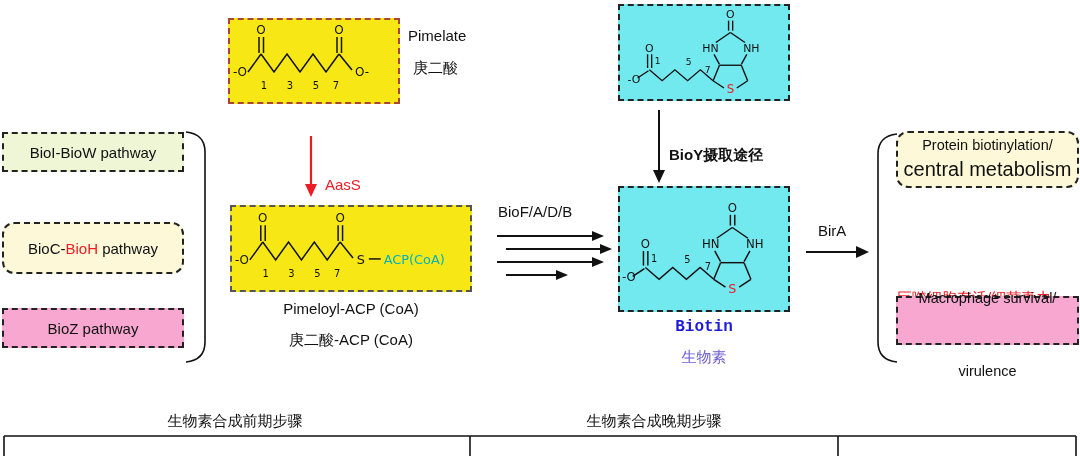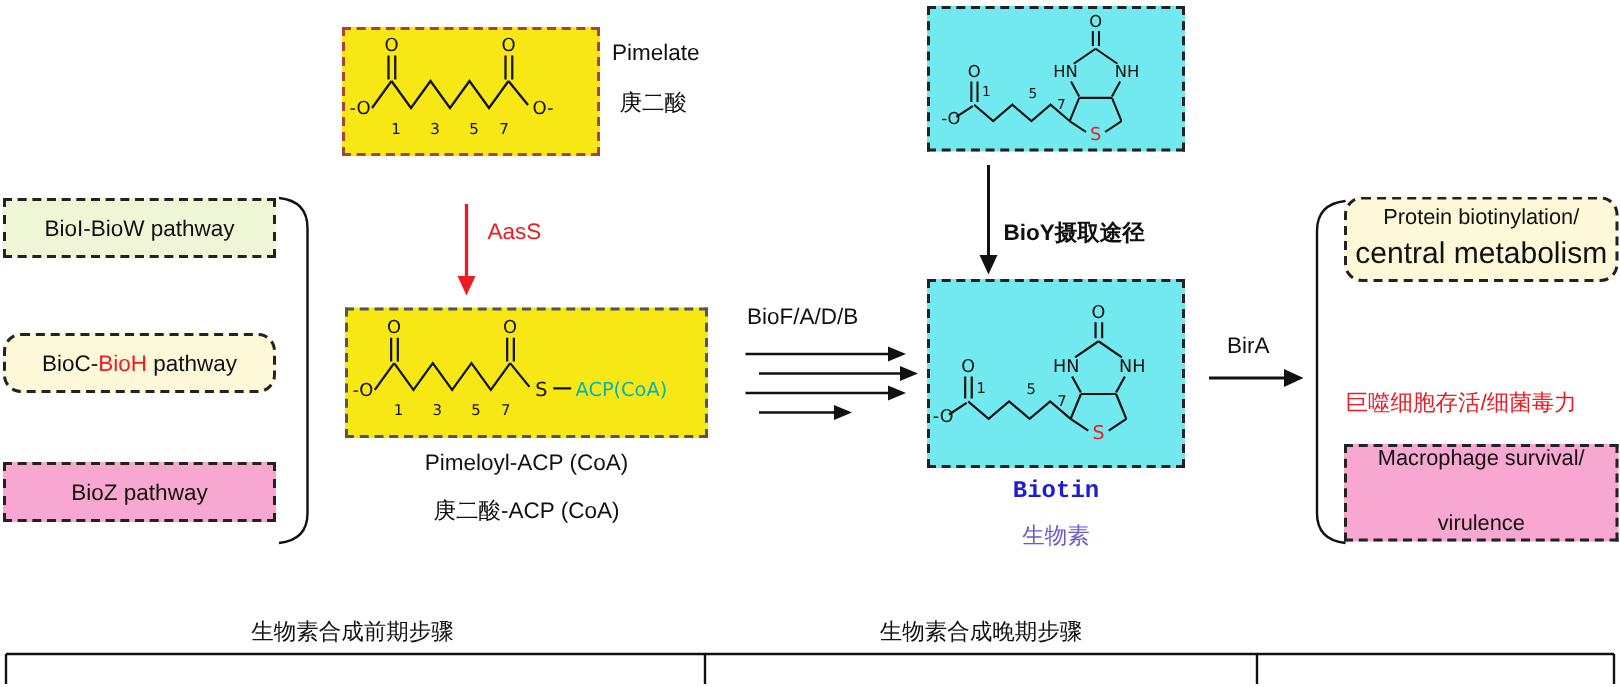--- a/index.html
+++ b/index.html
@@ -2,21 +2,21 @@
 <html><head>
 <meta charset="utf-8">
 <style>
   * { margin:0; padding:0; box-sizing:border-box; }
   body { background:#fff; font-family:"Liberation Sans","DejaVu Sans",sans-serif; }
   .canvas { position:relative; width:1080px; height:458px; background:#ffffff; overflow:hidden; }
   .overlay { position:absolute; left:0; top:0; pointer-events:none; }
   .box { position:absolute; border:2px dashed #222; display:flex; align-items:center; justify-content:center; flex-direction:column; }
   .label { position:absolute; font-size:15px; color:#111; white-space:nowrap; }
   .center { text-align:center; }
-  .red { color:#ec1c24; }
+  .red { color:#ec1c24;margin-top:30px; }
   .blue { color:#1c1cd6; }
   .violet { color:#6a5acd; }
   .bold { font-weight:bold; }
   .pathway-text { font-size:15px; color:#111; }
   svg text { font-family:"DejaVu Sans","Liberation Sans",sans-serif; }
   .atom { font-size:12px; fill:#111; }
   .atom-big { font-size:13px; fill:#111; }
   .num { font-size:10px; fill:#111; }
   .s-red { fill:#ec1c24; }
   .acp-teal { fill:#00b3bd; }
@@ -119,21 +119,21 @@
       <text class="num" x="35" y="63" text-anchor="middle">1</text>
       <text class="num" x="69" y="64" text-anchor="middle">5</text>
       <text class="num" x="90" y="72" text-anchor="middle">7</text>
     </svg>
   </div>
   <div class="label" style="left:669px; top:146px;font-weight:bold;">BioY摄取途径</div>
 
   <div class="box box-palegreen" style="left:2px; top:132px; width:182px; height:40px;">
     <span class="pathway-text">BioI-BioW pathway</span>
   </div>
-  <div class="box box-cream" style="left:2px; top:222px; width:182px; height:40px;">
+  <div class="box box-cream" style="left:2px; top:222px; width:182px; height:52px;">
     <span class="pathway-text"><span>BioC-</span><span class="red">BioH</span><span> pathway</span></span>
   </div>
   <div class="box box-pink" style="left:2px; top:308px; width:182px; height:40px;">
     <span class="pathway-text blue">BioZ pathway</span>
   </div>
 
   <div class="label red" style="left:325px; top:146px;">AasS</div>
 
   <div class="box box-yellow border-gray" style="left:230px; top:205px; width:242px; height:87px;">
     <svg width="236" height="80" viewBox="0 0 238 80">
@@ -196,21 +196,21 @@
   <div class="label center bold blue" style="left:618px; top:318px; width:172px; font-size:16px;font-family:Liberation Mono, monospace;">Biotin</div>
   <div class="label center violet" style="left:618px; top:348px; width:172px;">生物素</div>
 
   <div class="label" style="left:818px; top:222px;">BirA</div>
 
   <div class="box box-cream" style="left:896px; top:131px; width:183px; height:57px; line-height:1.35;">
     <span class="pathway-text" style="font-size:14.5px;">Protein biotinylation/</span>
     <span class="pathway-text" style="font-size:20px;">central metabolism</span>
   </div>
   <div class="label red" style="left:897px; top:259px;">巨噬细胞存活/细菌毒力</div>
-  <div class="box box-pink" style="left:896px; top:296px; width:183px; height:65px; line-height:1.35;gap:23px;">
+  <div class="box box-pink" style="left:896px; top:296px; width:183px; height:49px; line-height:1.35;gap:23px;">
     <span class="pathway-text red" style="font-size:14.5px;">Macrophage survival/</span>
     <span class="pathway-text red" style="font-size:14.5px;">virulence</span>
   </div>
 
   <div class="label center" style="left:0px; top:412px; width:470px;">生物素合成前期步骤</div>
   <div class="label center" style="left:470px; top:412px; width:368px;">生物素合成晚期步骤</div>
 
 </div>
 
 </body></html>

